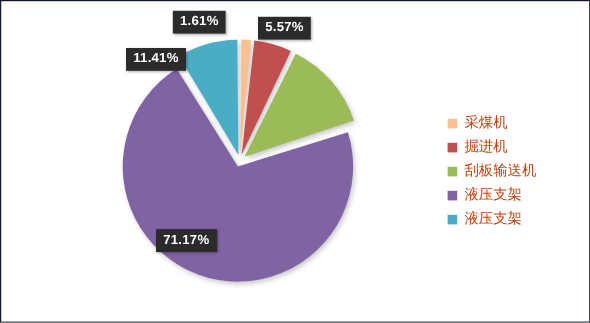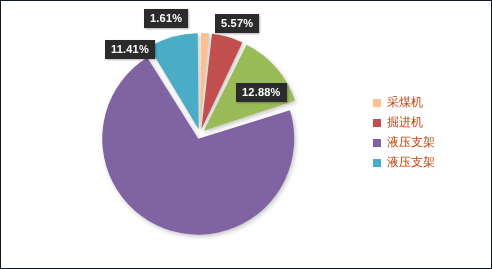--- a/index.html
+++ b/index.html
@@ -89,39 +89,43 @@
         <path fill="#9BBB59" d="M 245.46 43.73 A 96 96 0 0 1 293.90 99.52 L 202.78 129.72 Z"></path>
         <path fill="#8064A2" d="M 288.95 109.25 A 96 96 0 1 1 146.22 56.38 L 197.26 137.69 Z"></path>
         <path fill="#4BACC6" d="M 148.16 45.92 A 96 96 0 0 1 196.72 32.19 L 197.64 128.19 Z"></path>
       </g>
     </svg>
 
     <div class="data-label" style="left:143px; top:8px;">1.61%</div>
 
     <div class="data-label" style="left:214px; top:13px;text-align:center;">5.57%</div>
 
-    <div class="data-label" style="left:235px; top:82px;">12.88%</div>
 
+    <div class="data-label" style="left:129px; top:190px;">71.17%</div>
 
     <div class="data-label" style="left:104px; top:39px;">11.41%</div>
 
   </div>
 
   <div id="legend">
 
     <div class="legend-item">
       <span class="legend-swatch" style="background:#FAC090"></span>
       <span class="legend-label">采煤机</span>
     </div>
 
     <div class="legend-item">
       <span class="legend-swatch" style="background:#C0504D"></span>
       <span class="legend-label">掘进机</span>
     </div>
 
+    <div class="legend-item">
+      <span class="legend-swatch" style="background:#9BBB59"></span>
+      <span class="legend-label">刮板输送机</span>
+    </div>
 
     <div class="legend-item">
       <span class="legend-swatch" style="background:#8064A2"></span>
       <span class="legend-label">液压支架</span>
     </div>
 
     <div class="legend-item">
       <span class="legend-swatch" style="background:#4BACC6"></span>
       <span class="legend-label">液压支架</span>
     </div>

